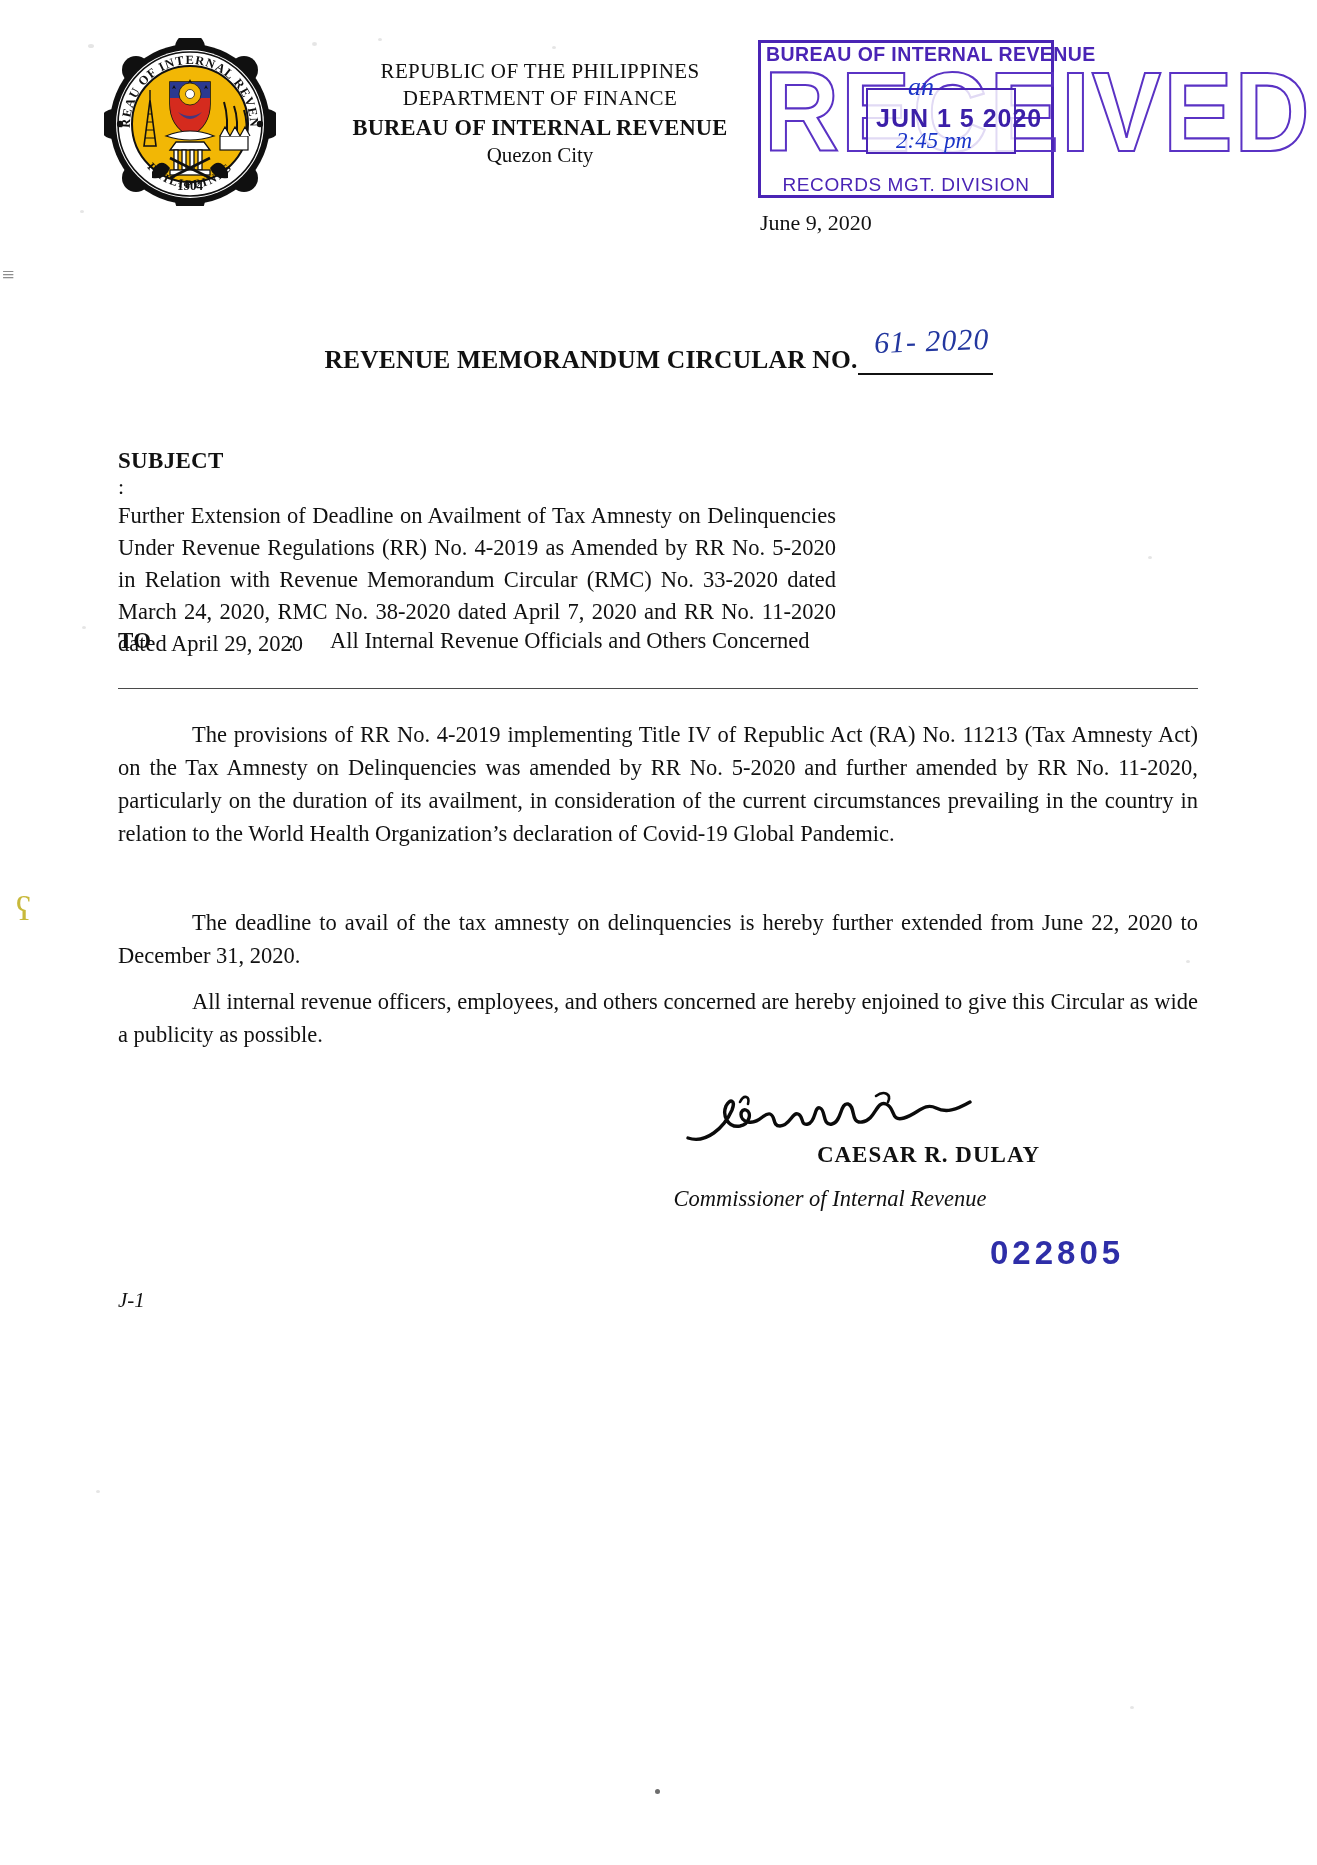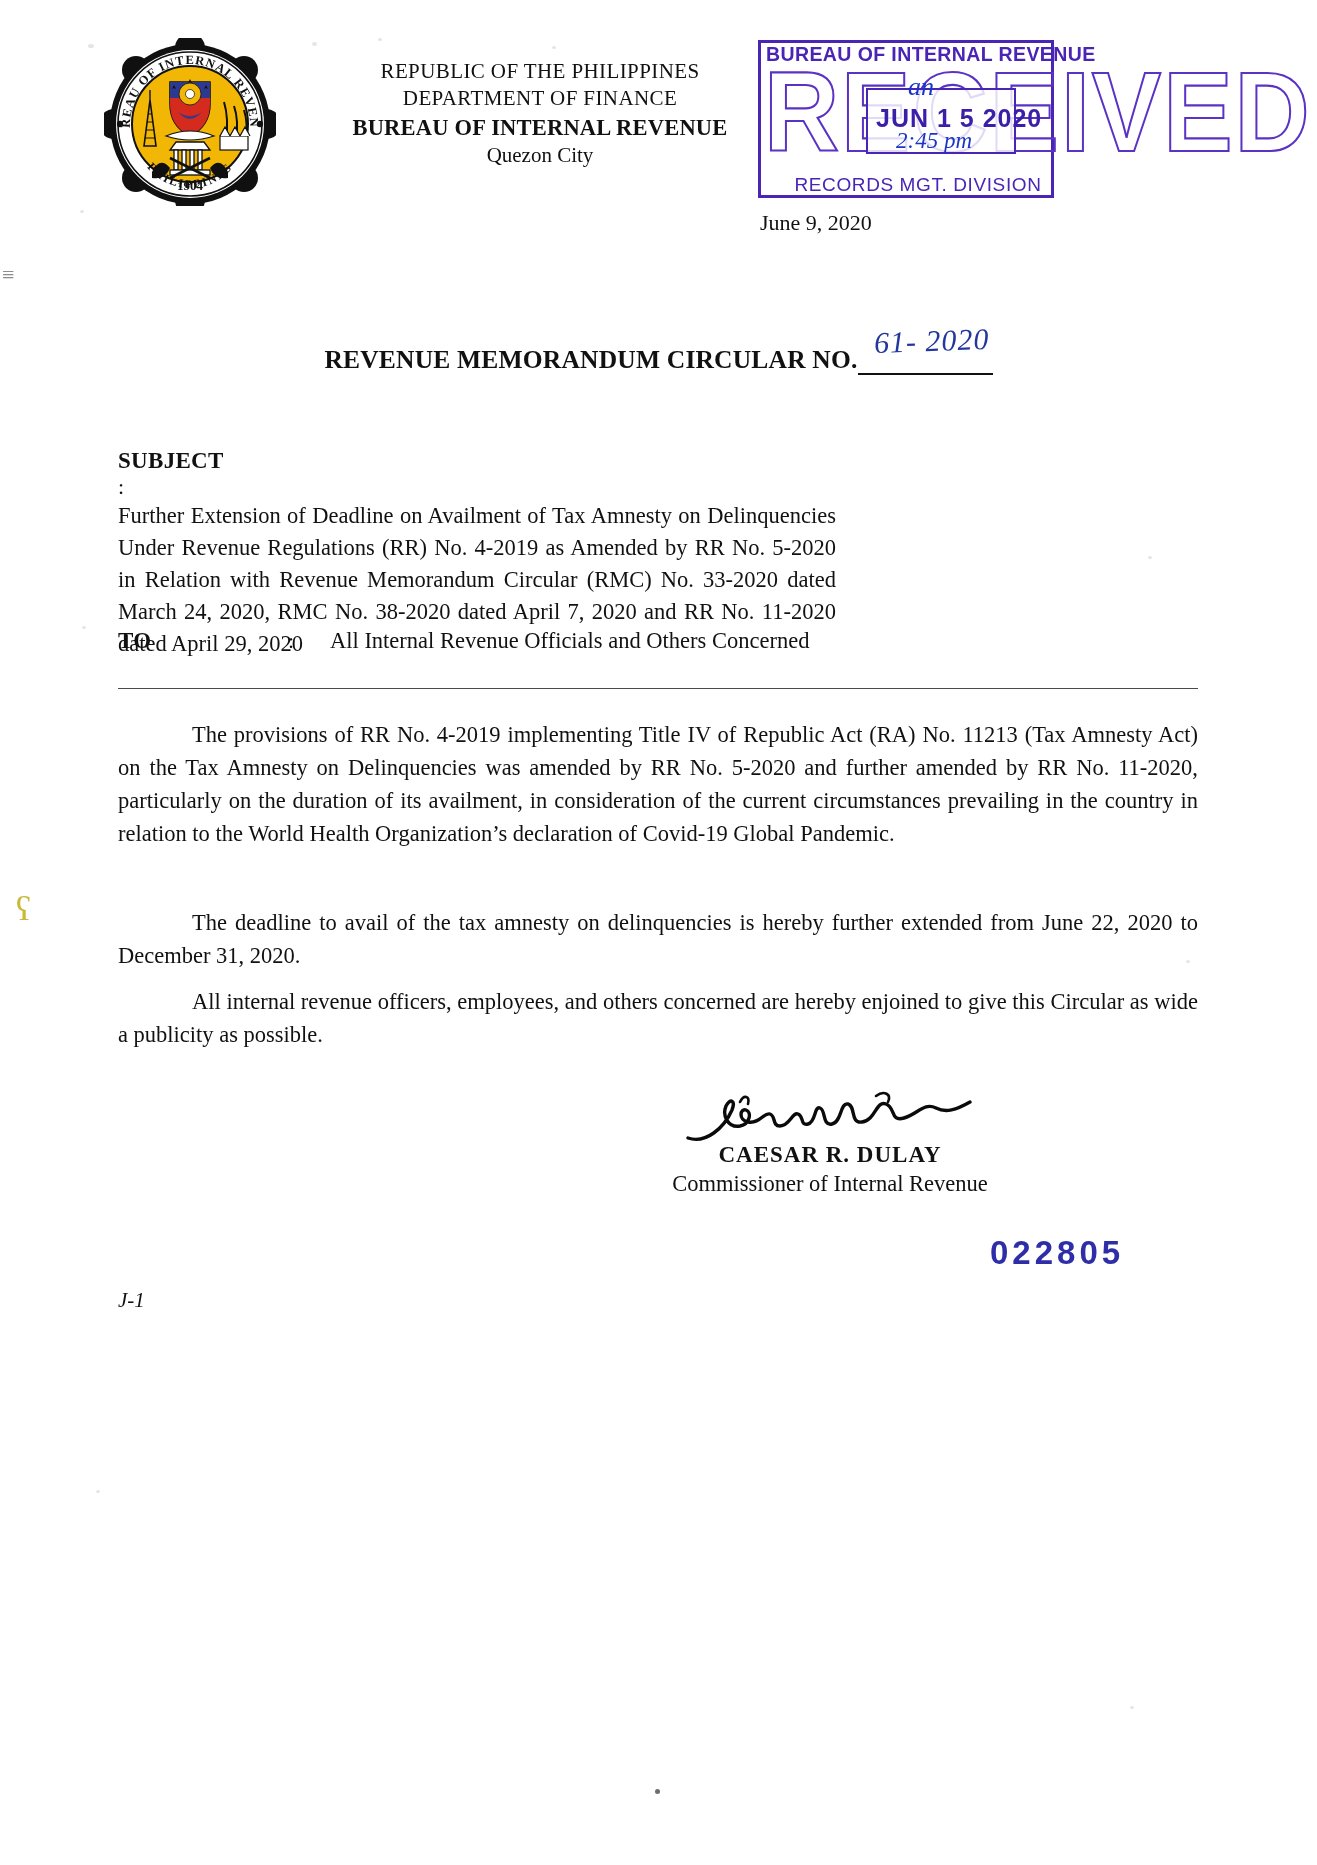--- a/index.html
+++ b/index.html
@@ -127,21 +127,20 @@
   .stamp-bottom {
     position: absolute;
     left: 0; bottom: 2px;
     width: 100%;
     text-align: center;
     font-family: "Liberation Sans", sans-serif;
     font-size: 19px;
     letter-spacing: .6px;
     color: #4a24b5;
     white-space: nowrap;
-    padding-left: 12px;
   }
 
   
   .doc-date {
     position: absolute;
     left: 760px;
     top: 210px;
     font-size: 22px;
   }
 
@@ -238,24 +237,26 @@
   }
   .sig-mark {
     height: 60px;
     margin-bottom: -6px;
   }
   .sig-mark svg { display: block; margin: 0 auto; }
   .sig-name {
     font-size: 23px;
     font-weight: bold;
     letter-spacing: 1px;
+    text-align: right;
   }
   .sig-title {
     font-size: 22.5px;
-    margin-top: 3px;
+    margin-top: 18px;
+    font-style: italic;
   }
   .serial {
     position: absolute;
     left: 990px;
     top: 1234px;
     font-family: "Liberation Sans", sans-serif;
     font-size: 33px;
     font-weight: bold;
     letter-spacing: 4px;
     color: #2e2ea8;

